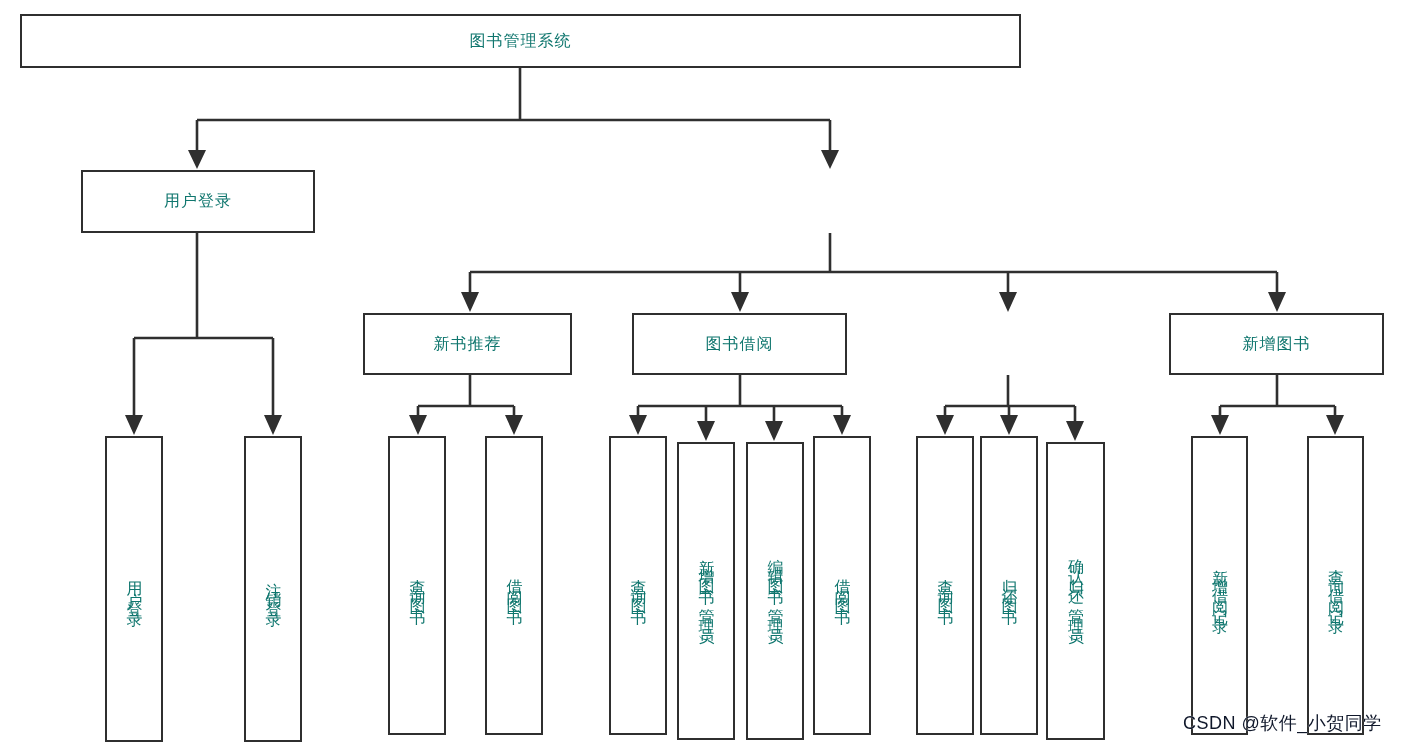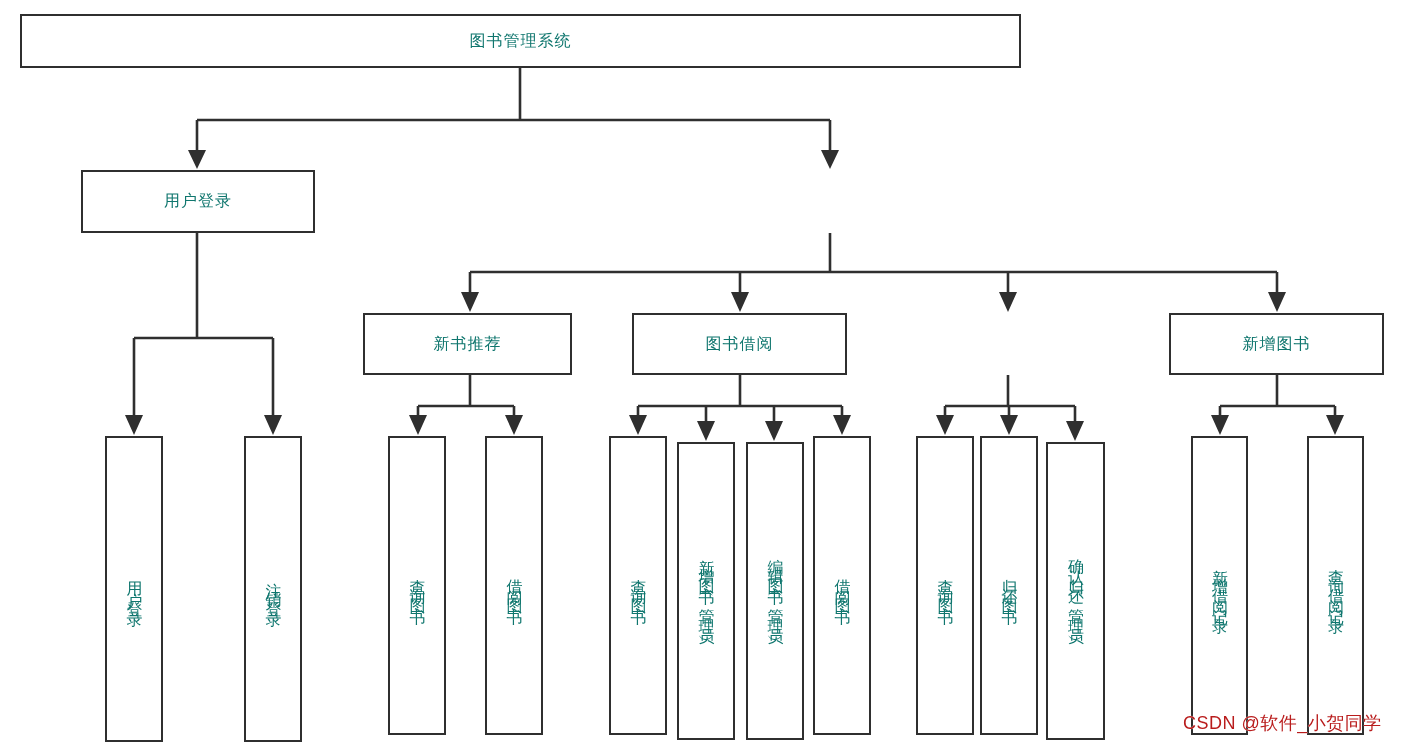--- a/index.html
+++ b/index.html
@@ -16,21 +16,21 @@
   }
   .vnode { letter-spacing:0; }
   .vnode .vtext {
     writing-mode:vertical-rl; text-orientation:mixed;
     letter-spacing:10px; line-height:1.05; white-space:nowrap;
   }
   svg.connectors { position:absolute; left:0; top:0; z-index:0; }
   .node { z-index:1; }
   .watermark {
     position:absolute; left:1183px; top:711px; z-index:3;
-    font-size:18px; color:#b91c1c; letter-spacing:0.5px;
+    font-size:18px; color:#0f172a; letter-spacing:0.5px;
     text-shadow:0 0 1px #ffffff;
   }
 </style>
 </head>
 <body>
 
 <div class="canvas">
 
   <svg class="connectors" width="1405" height="747" viewBox="0 0 1405 747" aria-hidden="true">
     <path d="M520 68 V120 M197 120 H830 M197 120 V151 M830 120 V151

